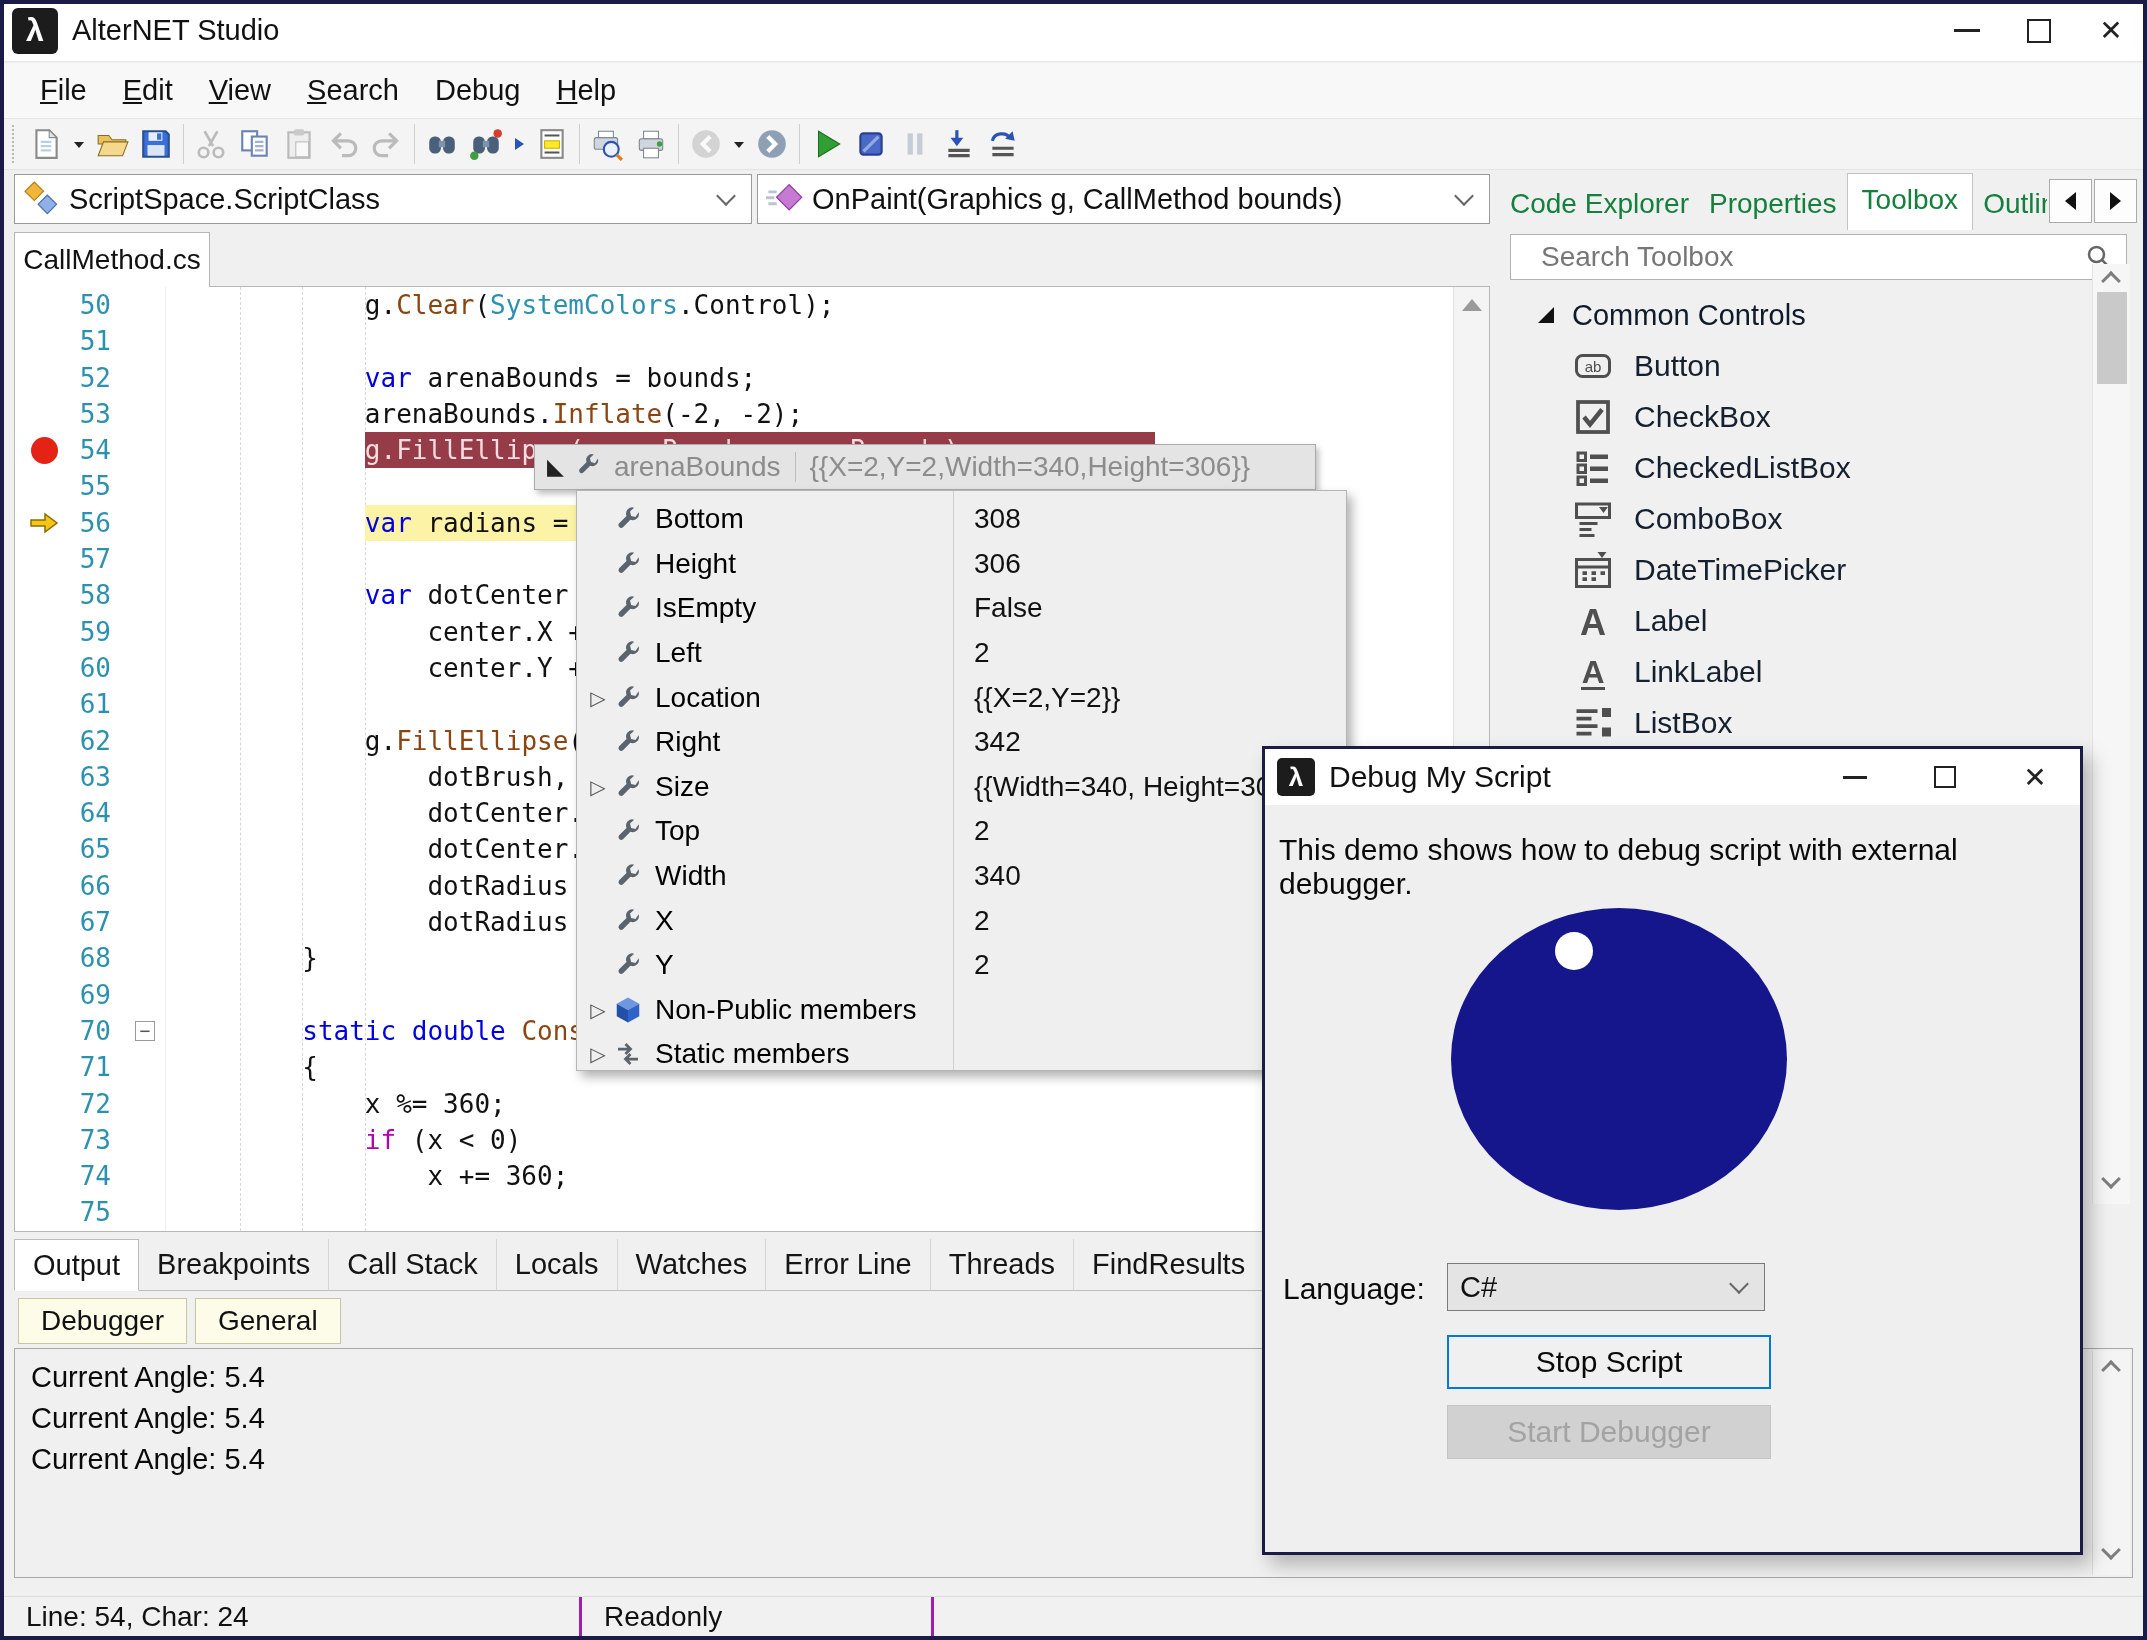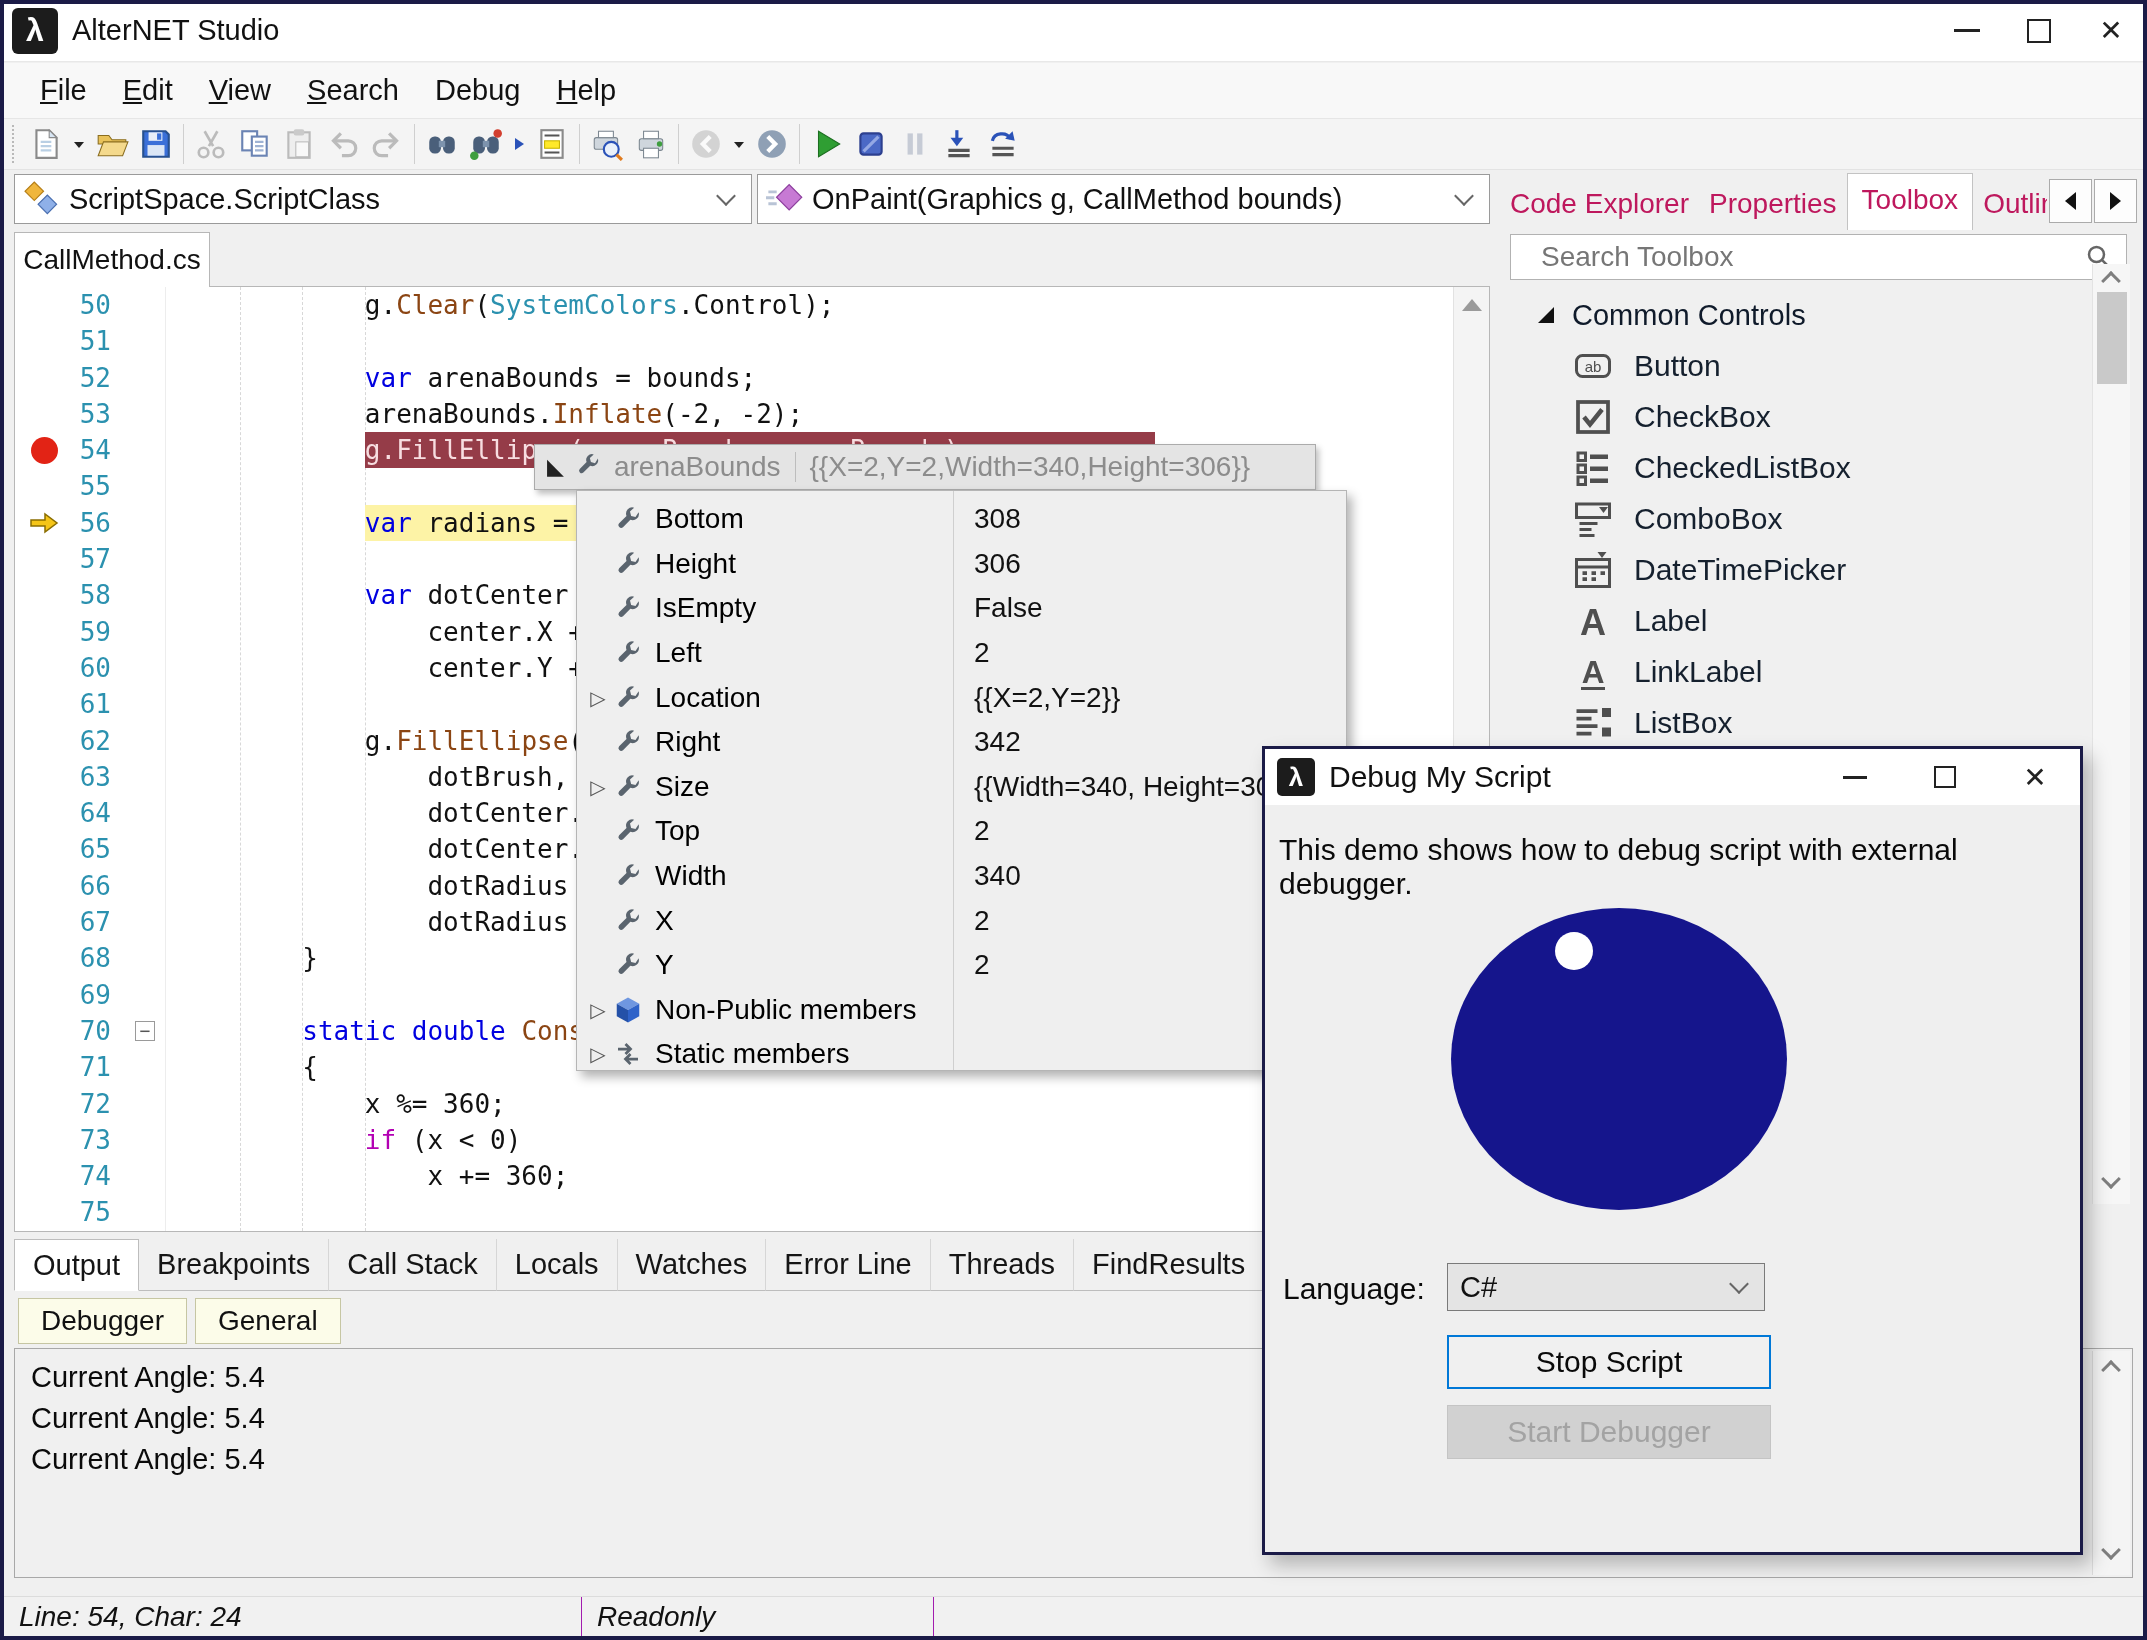--- a/index.html
+++ b/index.html
@@ -45,21 +45,21 @@
            display:flex; align-items:center; }
   .combo .ic { width:38px; height:38px; margin-left:8px; }
   .combo .ic svg { width:100%; height:100%; }
   .combo .val { font-size:29px; color:#111; margin-left:8px; white-space:nowrap; }
   .chev { width:14px; height:14px; border-right:2px solid #666; border-bottom:2px solid #666;
           transform:rotate(45deg); margin-left:auto; margin-right:18px; margin-top:-6px; }
 
   
   .rightpanel { position:absolute; left:1500px; top:172px; width:637px; height:1060px; }
   .rtabs { position:absolute; left:0; top:0; width:637px; height:58px; display:flex; align-items:flex-end; }
-  .rtab { font-size:28px; color:#be185d; padding:8px 10px 10px; white-space:nowrap; }
+  .rtab { font-size:28px; color:#15803d; padding:8px 10px 10px; white-space:nowrap; }
   .rtab.active { background:#fff; border:1px solid #c3c3c3; border-bottom:none; padding:10px 14px 14px; }
   .rtab.clip { width:76px; overflow:hidden; }
   .rtab-scroll { width:44px; height:44px; background:#fdfdfd; border:1px solid #ababab; margin-left:2px;
                  display:flex; align-items:center; justify-content:center; align-self:center; }
   .tri-l { width:0; height:0; border-top:9px solid transparent; border-bottom:9px solid transparent;
            border-right:11px solid #111; }
   .tri-r { width:0; height:0; border-top:9px solid transparent; border-bottom:9px solid transparent;
            border-left:11px solid #111; }
   .searchbox { position:absolute; left:10px; top:62px; width:617px; height:46px; background:#fff;
                border:1px solid #b2b2b2; display:flex; align-items:center; }
@@ -154,22 +154,22 @@
   .outbox { position:absolute; left:10px; top:116px; width:2119px; height:230px; background:#f0f0f0;
             border:1px solid #a8a8a8; }
   .outline-txt { font-size:29px; color:#0a0a0a; padding-left:16px; line-height:41px; }
   .outbox .pad { padding-top:8px; }
   .oscroll { position:absolute; right:2px; top:2px; width:38px; height:224px; background:#f4f4f4;
              border-left:1px solid #dcdcdc; }
 
   
   .statusbar { position:absolute; left:4px; top:1596px; width:2139px; height:40px; background:#f1f1f1;
                border-top:1px solid #dcdcdc; display:flex; align-items:center; }
-  .st-item { font-size:28px; color:#111; padding-left:15px; height:100%; display:flex;
-             align-items:center; border-right:1px solid #a21caf;font-style:italic; }
+  .st-item { font-size:28px; color:#111; padding-left:22px; height:100%; display:flex;
+             align-items:center; border-right:3px solid #a21caf; }
   .st-item:nth-child(1){ width:578px; }
   .st-item:nth-child(2){ width:352px; }
 
   
   .dbgwin { position:absolute; left:1262px; top:746px; width:821px; height:809px;
             border:3px solid var(--window-border,#1b1b47); background:#efefef; z-index:30;
             box-shadow:8px 10px 18px rgba(0,0,0,.25); }
   .dbg-title { height:56px; background:#fff; display:flex; align-items:center; }
   .dbg-logo { width:38px; height:38px; background:#1c1c1c; border-radius:5px; color:#fff;
               display:flex; align-items:center; justify-content:center; font-size:26px;

